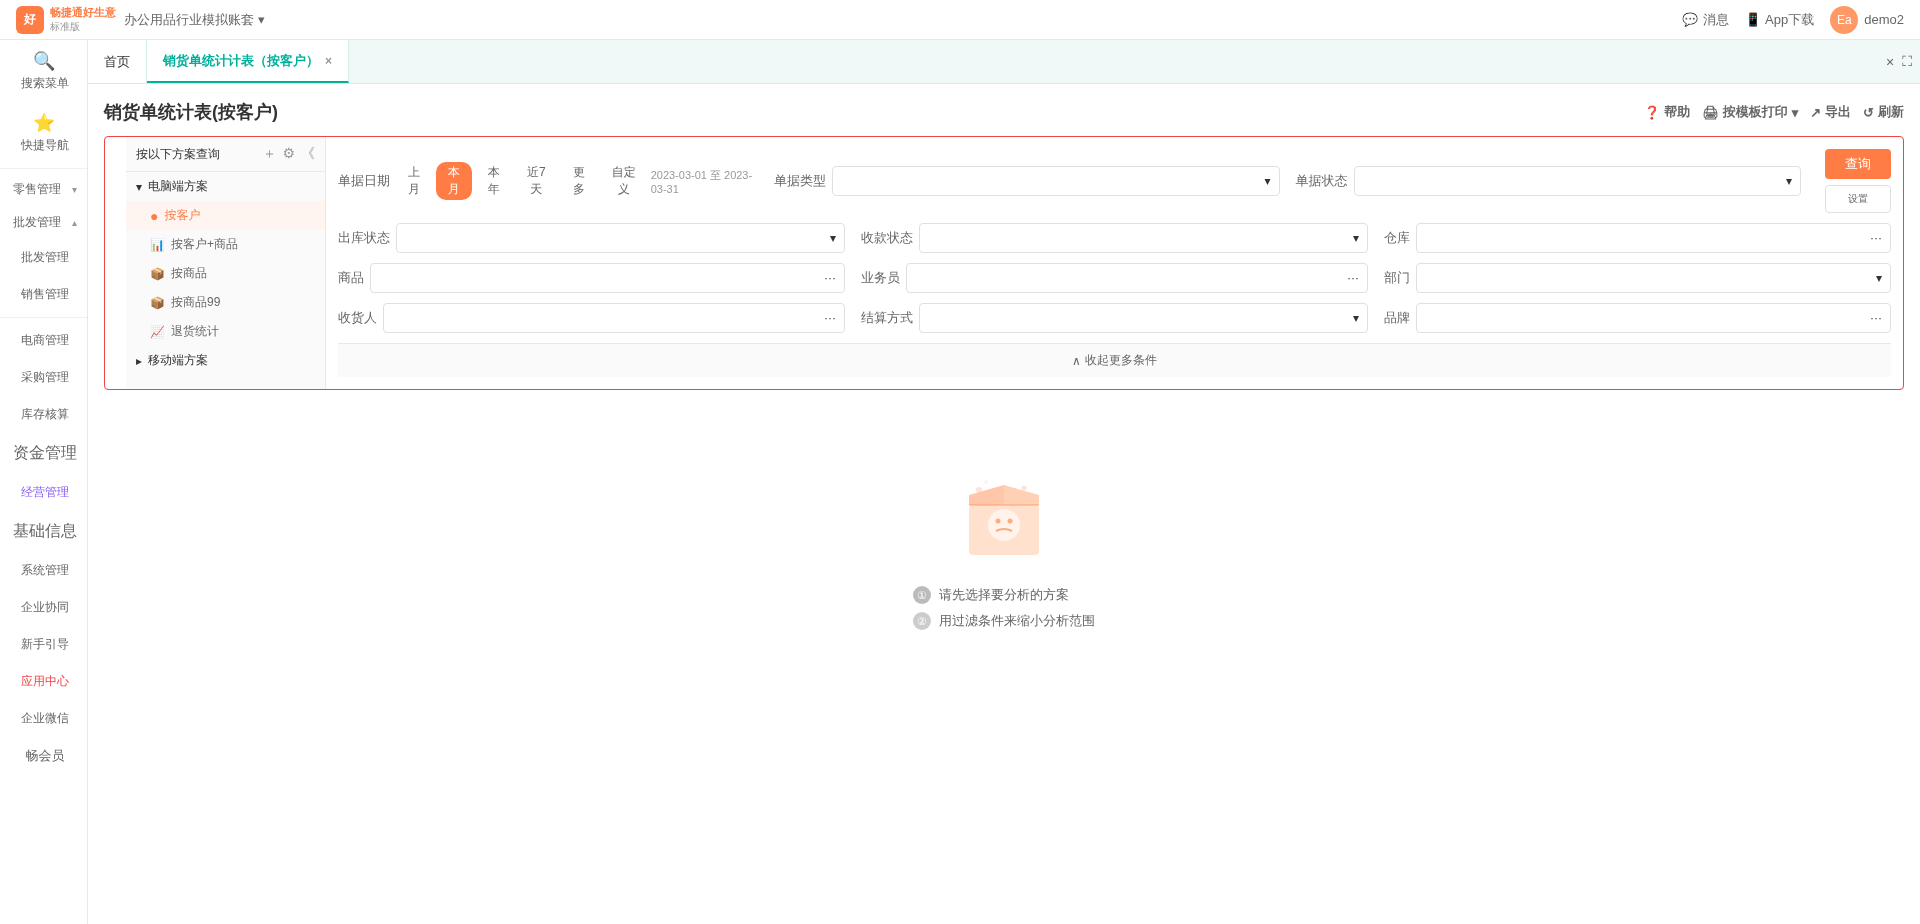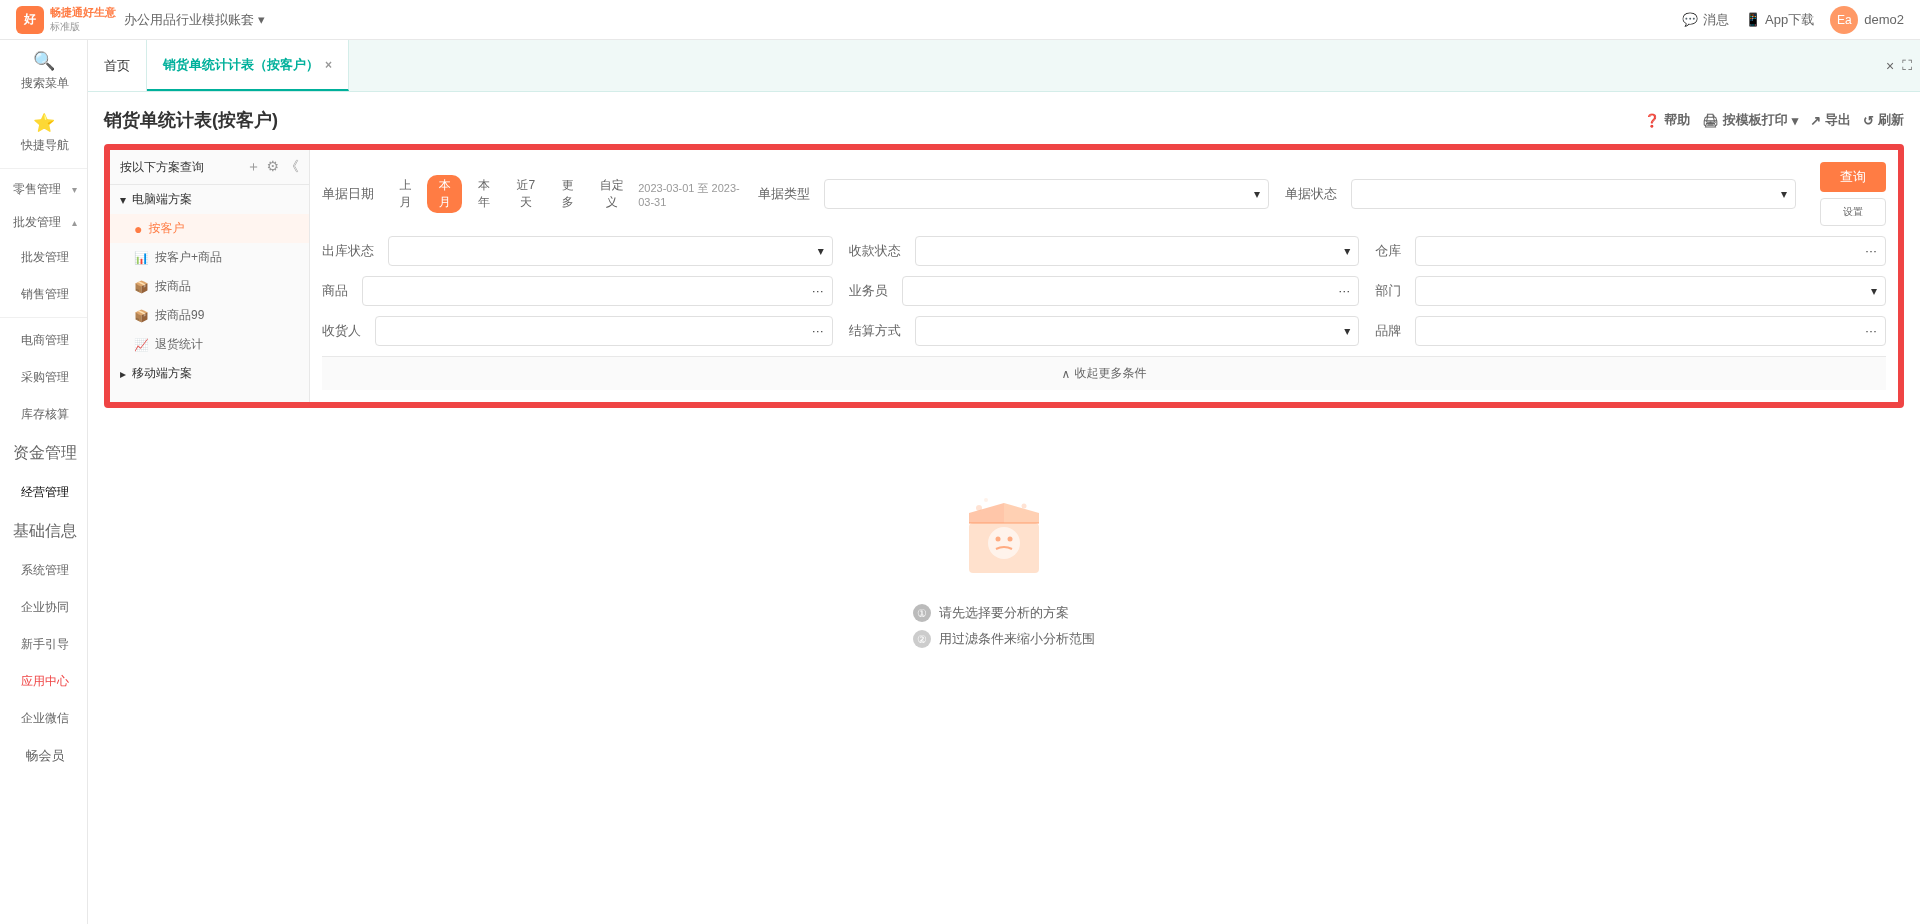--- a/index.html
+++ b/index.html
@@ -38,21 +38,21 @@
       display: flex;
       flex-direction: column;
       overflow-y: auto;
     }
 
     
     .content-area { flex: 1; display: flex; flex-direction: column; overflow: hidden; }
 
     
     .tab-bar {
-      height: 52px;
+      height: 44px;
       background: #f0f9f7;
       display: flex;
       align-items: stretch;
       border-bottom: 1px solid #d4ede9;
       padding: 0;
     }
     .tab-item {
       display: flex;
       align-items: center;
       padding: 0 16px;
@@ -72,21 +72,21 @@
 
     
     .page-content { flex: 1; overflow-y: auto; background: #fff; padding: 16px; }
 
     
     .page-title { font-size: 18px; font-weight: 600; color: #333; margin-bottom: 12px; display: flex; align-items: center; justify-content: space-between; }
     .page-title-actions { display: flex; align-items: center; gap: 12px; }
     .title-action-btn { display: flex; align-items: center; gap: 4px; font-size: 13px; color: #666; cursor: pointer; }
 
     
-    .filter-panel { display: flex; gap: 0; border: 6px solid #ef4444; border-radius: 4px; overflow: hidden; }
+    .filter-panel { display: flex; gap: 0; border: 1px solid #ef4444; border-radius: 4px; overflow: hidden; padding-left: 21px; }
 
     
     .scheme-panel {
       width: 200px;
       border-right: 1px solid #e8e8e8;
       background: #fafafa;
       flex-shrink: 0;
     }
     .scheme-header {
       display: flex;
@@ -118,21 +118,21 @@
       font-size: 12px;
       color: #666;
       cursor: pointer;
     }
     .scheme-item.active { color: #ff7c44; background: #fff5f0; }
     .scheme-item .scheme-icon { color: #ff7c44; font-size: 14px; }
 
     
     .filter-right { flex: 1; padding: 12px; }
     .filter-row { display: flex; align-items: center; gap: 16px; margin-bottom: 10px; }
-    .filter-item { display: flex; align-items: center; gap: 14px; flex: 1; }
+    .filter-item { display: flex; align-items: center; gap: 6px; flex: 1; }
     .filter-label { color: #666; font-size: 13px; white-space: nowrap; flex-shrink: 0; }
     .filter-control { flex: 1; border: 1px solid #e0e0e0; border-radius: 4px; height: 30px; display: flex; align-items: center; padding: 0 8px; font-size: 12px; color: #333; background: #fff; cursor: pointer; justify-content: space-between; }
     .filter-date-group { display: flex; align-items: center; gap: 4px; }
     .date-btn { padding: 2px 8px; border-radius: 3px; font-size: 12px; cursor: pointer; border: none; background: transparent; color: #666; }
     .date-btn.active { background: #ff7c44; color: #fff; border-radius: 10px; }
     .date-range-text { font-size: 11px; color: #999; }
     .filter-actions { display: flex; flex-direction: column; gap: 6px; margin-left: 8px; flex-shrink: 0; }
     .btn-query { background: #ff7c44; color: #fff; border: none; border-radius: 4px; padding: 6px 20px; font-size: 13px; cursor: pointer; }
     .btn-settings { background: #fff; color: #666; border: 1px solid #e0e0e0; border-radius: 4px; padding: 6px 20px; font-size: 10px; cursor: pointer; }
 
@@ -271,21 +271,21 @@
       <div class="nav-section">
         <span style="font-size:12px;color:#666;">采购管理</span>
       </div>
       <div class="nav-section">
         <span style="font-size:12px;color:#666;">库存核算</span>
       </div>
       <div class="nav-section">
         <span style="font-size:16px;color:#666;">资金管理</span>
       </div>
       <div class="nav-section">
-        <span style="font-size:12px;color:#000000;">经营管理</span>
+        <span style="font-size:12px;color:#8b5cf6;">经营管理</span>
       </div>
       <div class="nav-section">
         <span style="font-size:16px;color:#666;">基础信息</span>
       </div>
       <div class="nav-section">
         <span style="font-size:12px;color:#666;">系统管理</span>
       </div>
       <div class="nav-section">
         <span style="font-size:12px;color:#666;">企业协同</span>
       </div>

